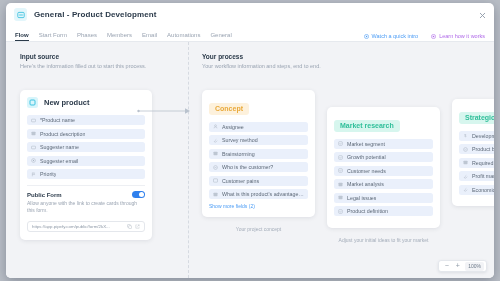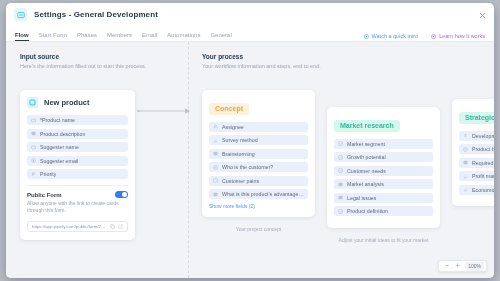--- a/index.html
+++ b/index.html
@@ -134,21 +134,21 @@
   
   .card {
     background: #ffffff;
     border-radius: 5px;
     box-shadow: 0 1px 4px rgba(40,50,70,.10);
     padding: 7px 7px 8px 7px;
   }
   .input-card {
     position: absolute;
     left: 14px; top: 48px;
-    width: 115px;
+    width: 132px;
   }
   .input-card-head {
     display: flex; align-items: center;
     margin-bottom: 7px;
   }
   .input-card-icon {
     width: 11px; height: 11px;
     border-radius: 2.5px;
     background: #d8f5fb;
     display: flex; align-items: center; justify-content: center;
@@ -263,21 +263,21 @@
 <div class="viewport">
   <div class="modal">
 
     <div class="header">
       <span class="app-icon">
         <svg width="8" height="8" viewBox="0 0 8 8">
           <rect x="0.8" y="1.4" width="6.4" height="5.2" rx="1" fill="none" stroke="#3fc3e0" stroke-width="0.9"></rect>
           <line x1="2.2" y1="4" x2="5.8" y2="4" stroke="#3fc3e0" stroke-width="0.9"></line>
         </svg>
       </span>
-      <span class="title">Settings - General Development</span>
+      <span class="title">General - Product Development</span>
       <span class="close-btn">
         <svg width="7" height="7" viewBox="0 0 7 7">
           <line x1="1" y1="1" x2="6" y2="6" stroke="#8f9aa8" stroke-width="0.9"></line>
           <line x1="6" y1="1" x2="1" y2="6" stroke="#8f9aa8" stroke-width="0.9"></line>
         </svg>
       </span>
     </div>
 
     <div class="tabbar">
       <div class="tab active">Flow</div>

